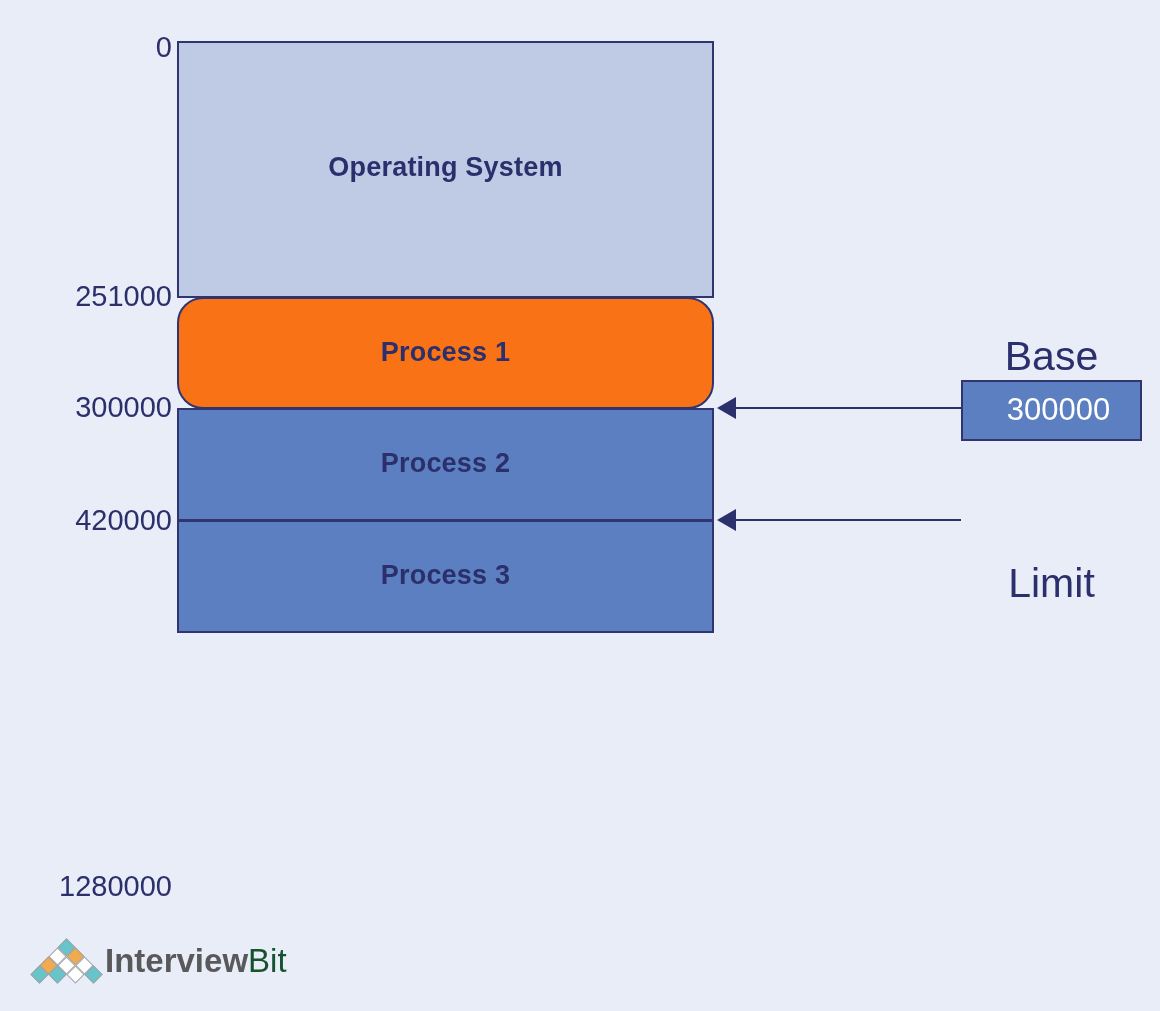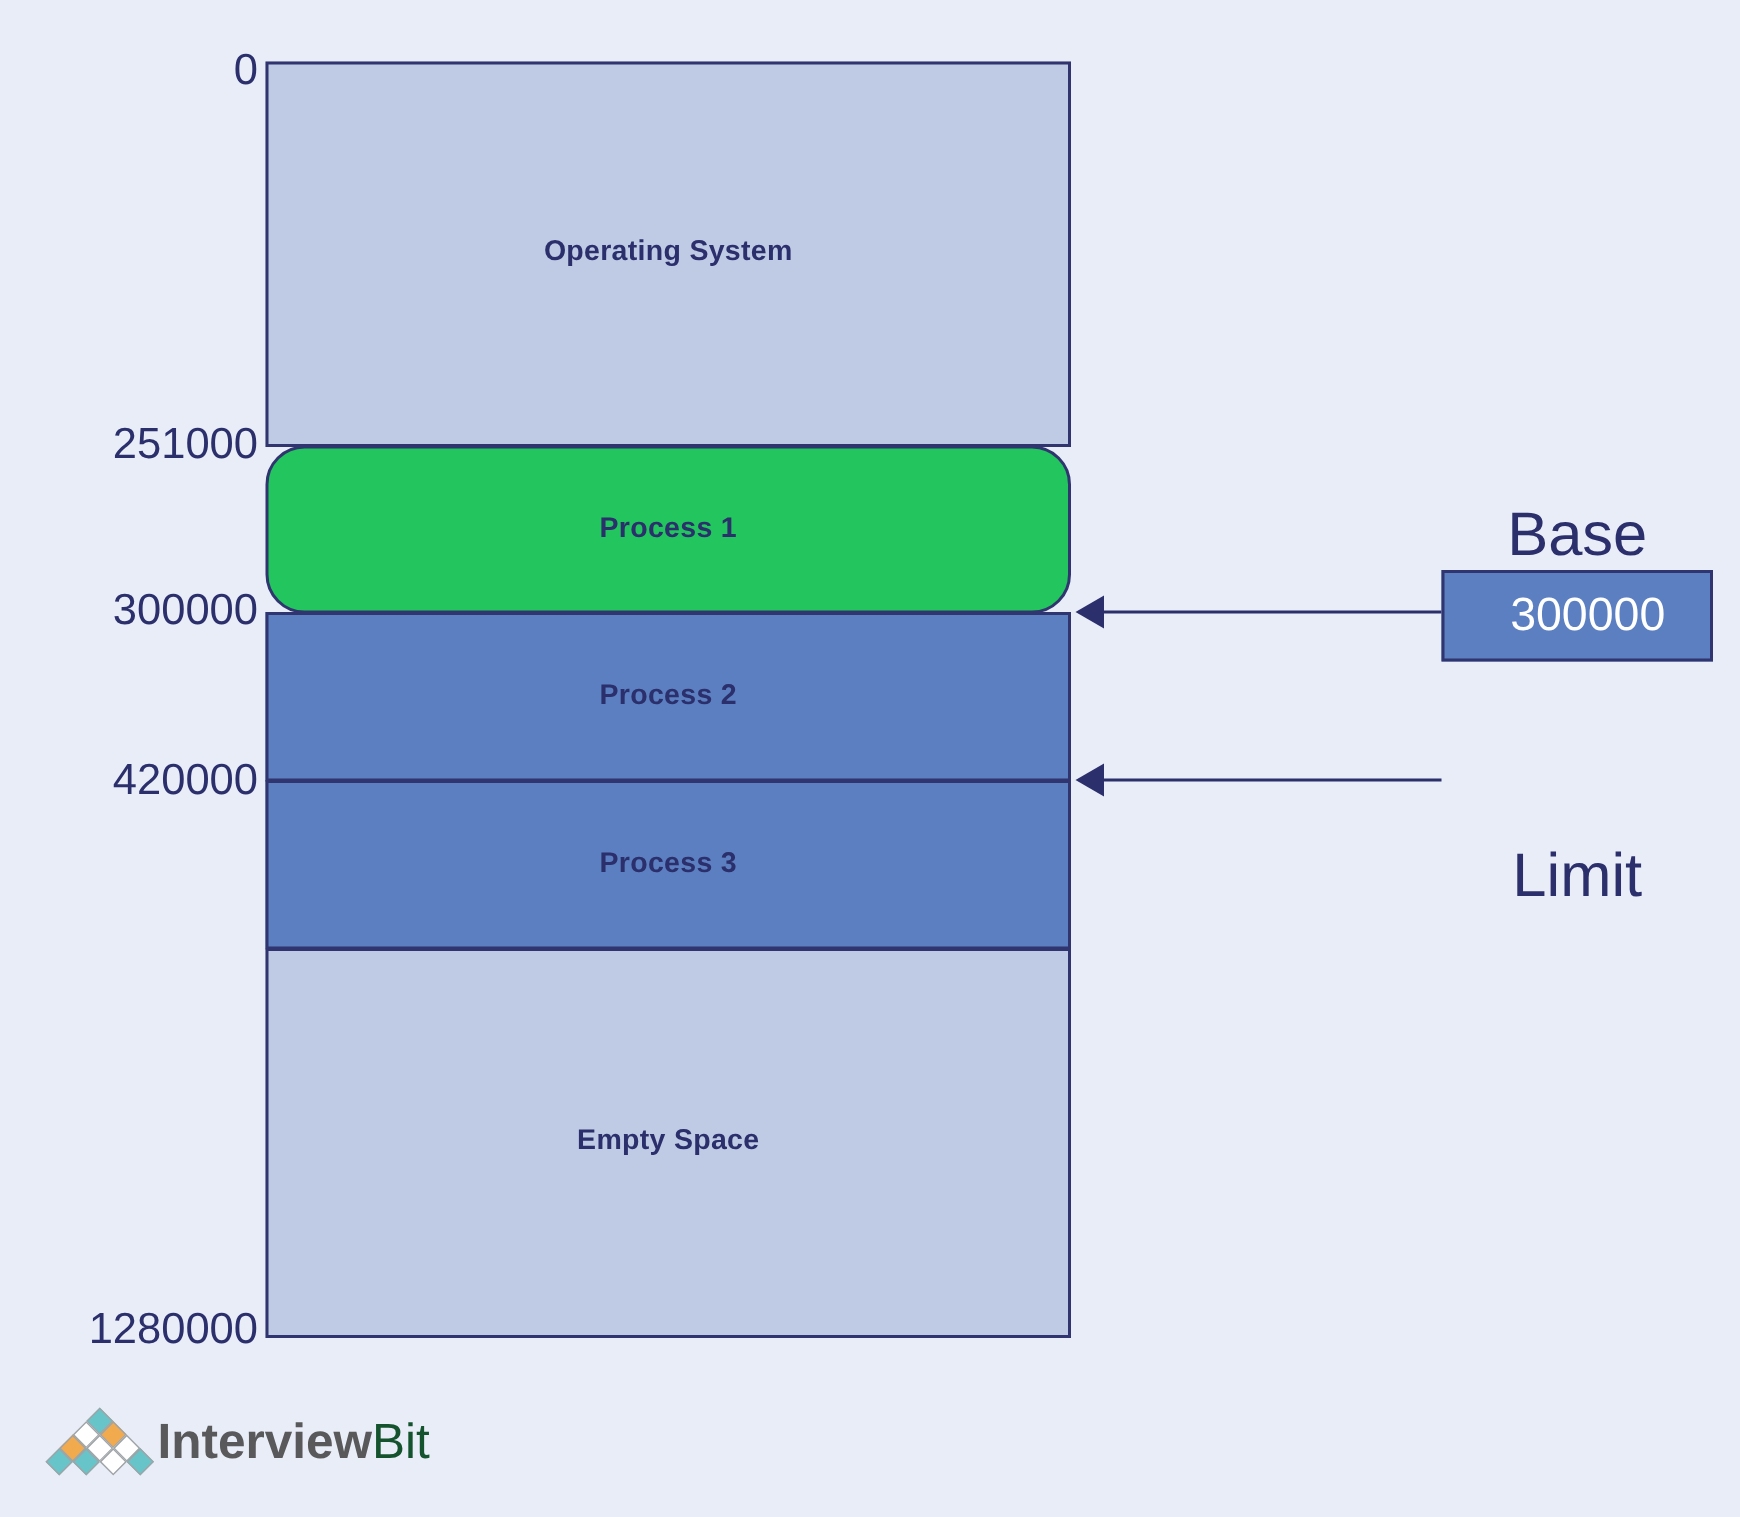--- a/index.html
+++ b/index.html
@@ -32,28 +32,28 @@
     position: absolute;
     left: 0;
     width: 537px;
     box-sizing: border-box;
     border: 2px solid #31356f;
     display: flex;
     align-items: center;
     justify-content: center;
   }
   .seg-os      { top: 0px;   height: 257px; background: #bfcae5; }
-  .seg-p1      { top: 256px; height: 112px; background: #22c55e; border-radius: 26px; }
+  .seg-p1      { top: 256px; height: 112px; background: #f97316; border-radius: 26px; }
   .seg-p2      { top: 367px; height: 113px; background: #5b7fc0; }
   .seg-p3      { top: 479px; height: 113px; background: #5b7fc0; }
   .seg-empty   { top: 591px; height: 260px; background: #bfcae5; }
 
   .seg-label {
     font-weight: bold;
-    font-size: 19px;
+    font-size: 27px;
     color: #2b2f6b;
     letter-spacing: 0.2px;
     line-height: 1;
   }
   .seg-os .seg-label,
   .seg-empty .seg-label { transform: translateY(-2px); }
   .seg-p1 .seg-label,
   .seg-p2 .seg-label,
   .seg-p3 .seg-label { transform: translateY(-1px); }
 
@@ -159,23 +159,20 @@
     </div>
     <div class="seg seg-p1">
       <span class="seg-label">Process 1</span>
     </div>
     <div class="seg seg-p2">
       <span class="seg-label">Process 2</span>
     </div>
     <div class="seg seg-p3">
       <span class="seg-label">Process 3</span>
     </div>
-    <div class="seg seg-empty">
-      <span class="seg-label">Empty Space</span>
-    </div>
   </div>
 
   <div class="arrow-line" style="left:736px; top:407px; width:225px;"></div>
   <div class="arrow-head" style="left:717px; top:397px;"></div>
 
   <div class="arrow-line" style="left:736px; top:519px; width:225px;"></div>
   <div class="arrow-head" style="left:717px; top:509px;"></div>
 
   <div class="reg-caption" style="left:961px; top:336px;">Base</div>
   <div class="reg-box" style="left:961px; top:380px;">

